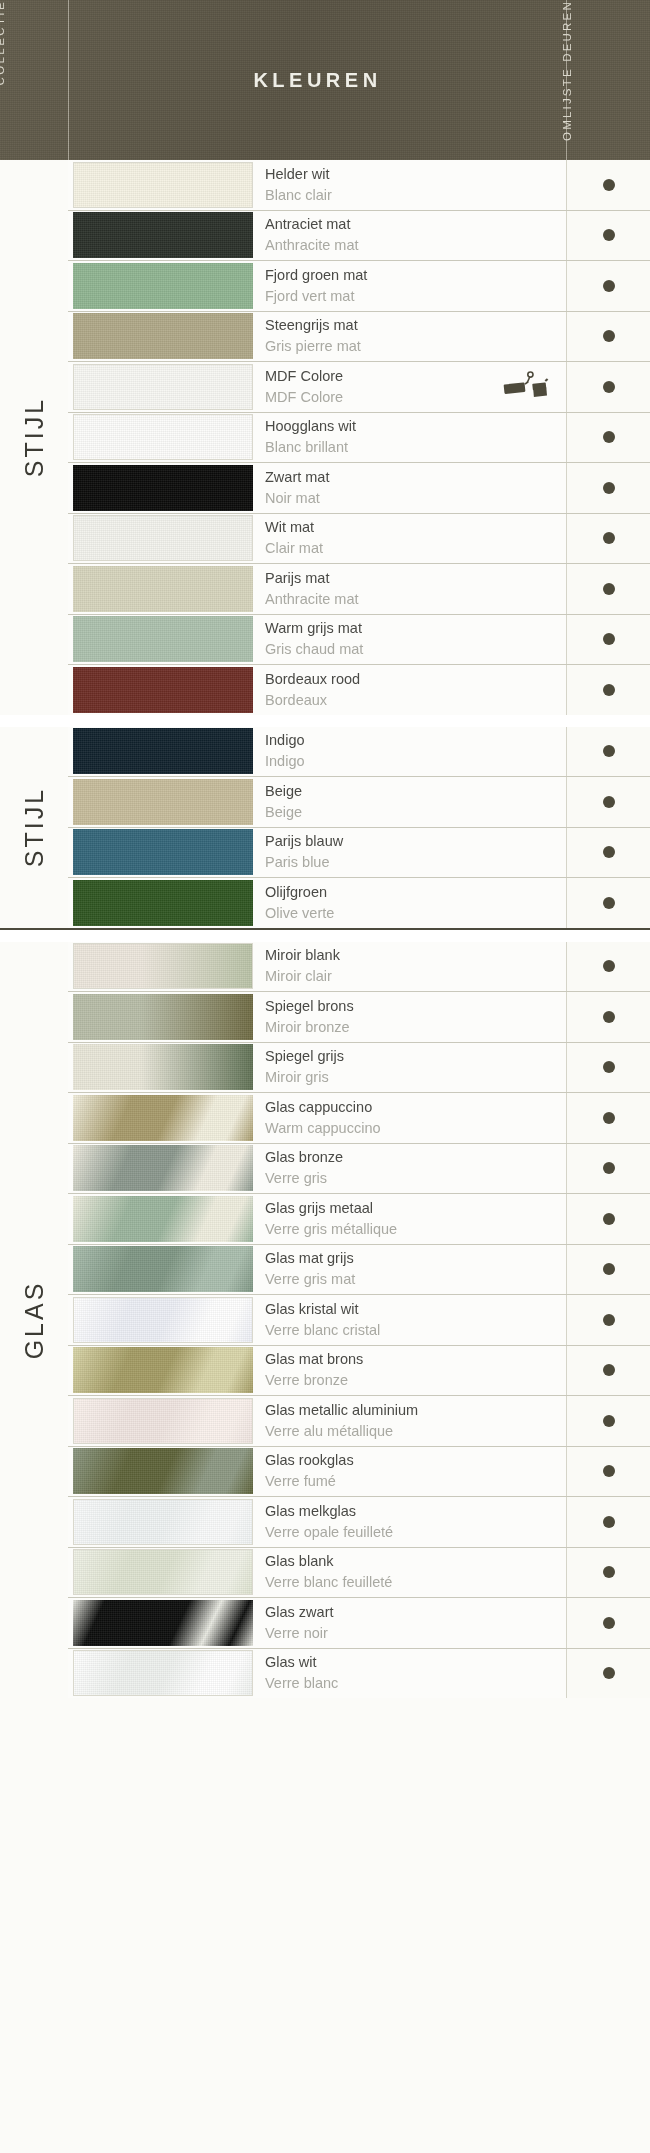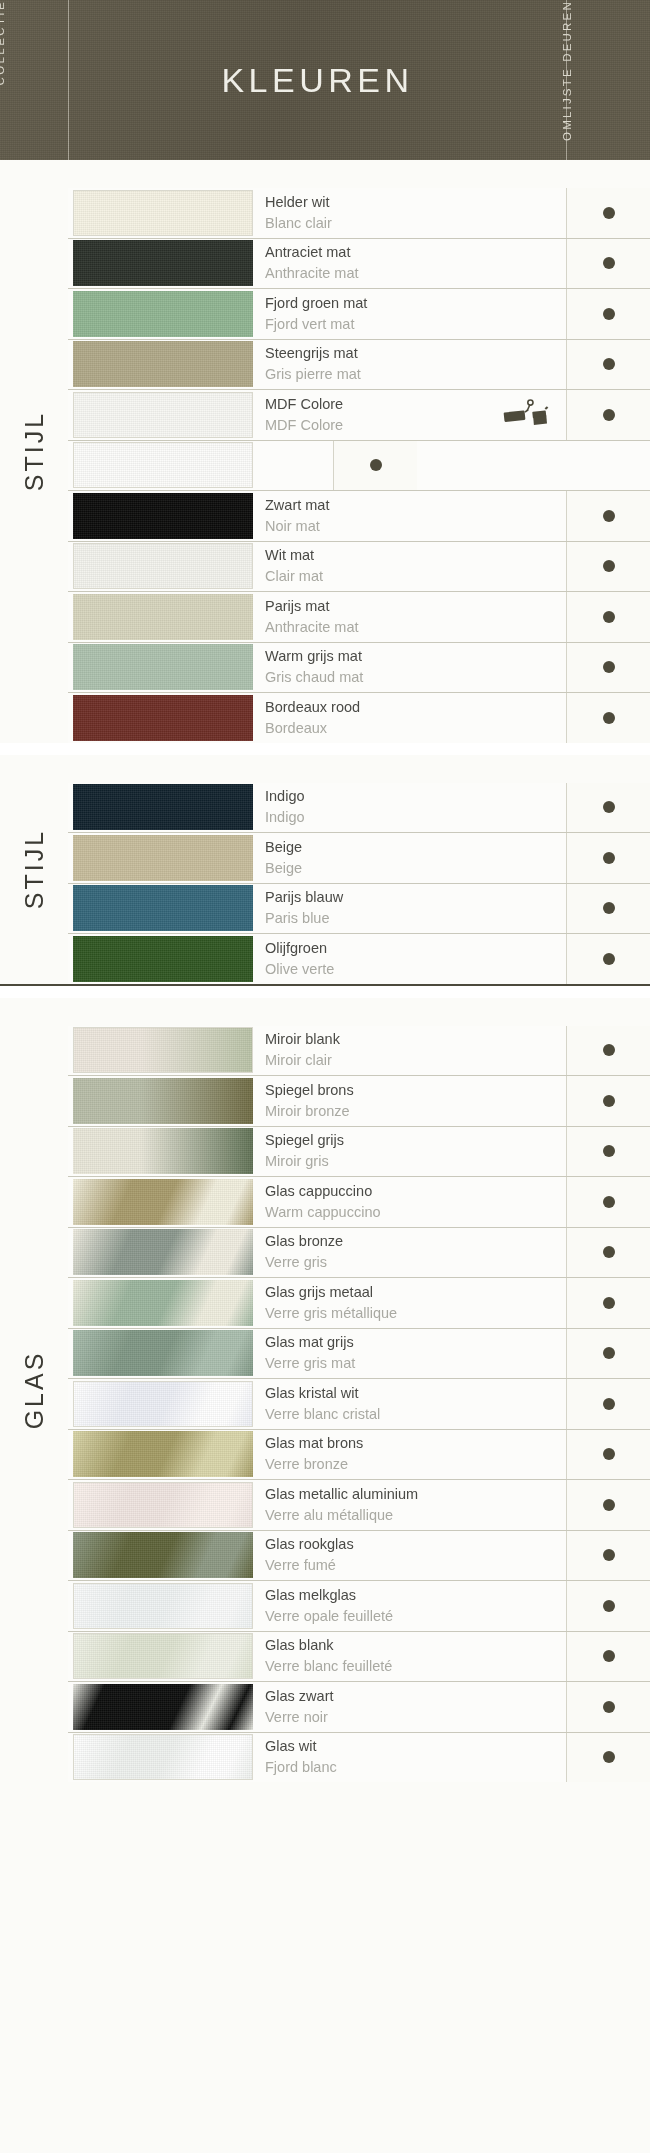--- a/index.html
+++ b/index.html
@@ -67,23 +67,23 @@
     bottom:8px;
     transform:translateX(-50%) rotate(180deg);
     writing-mode:vertical-rl;
     color:#dedbcf;
     font-size:11.5px;
     letter-spacing:2.2px;
     z-index:3;
   }
   .hdr-title{
     color:#efeee7;
-    font-size:34px;
+    font-size:20px;
     letter-spacing:4.5px;
-    font-weight:400;
+    font-weight:700;
     z-index:3;
     position:relative;
   }
 
   
   .group{
     position:relative;
     display:flex;
   }
   .group-gap{
@@ -104,21 +104,20 @@
     transform:translate(-50%,-50%) rotate(180deg);
     color:#3b3a33;
     font-size:25px;
     letter-spacing:3px;
     font-weight:300;
     white-space:nowrap;
   }
   .rows{
     flex:1 1 auto;
     min-width:0;
-    margin-top:28px;
   }
 
   
   .row{
     display:flex;
     align-items:stretch;
     height:49.5px;
     border-bottom:1px solid #c9c8bb;
     background:#fcfcfa;
     position:relative;
@@ -298,20 +297,24 @@
                 </svg></span>
             </div>
             <div class="dot-cell">
               <span class="dot" style="background: rgb(77, 74, 59);"></span>
             </div>
           </div>
           <div class="row">
             <div class="swatch-cell">
               <div class="swatch bordered" style="background: rgb(252, 252, 250);"></div>
             </div>
+            <div class="names-cell">
+              <div class="name-nl">Hoogglans wit</div>
+              <div class="name-fr">Blanc brillant</div>
+            </div>
             <div class="icon-cell"></div>
             <div class="dot-cell">
               <span class="dot" style="background: rgb(77, 74, 59);"></span>
             </div>
           </div>
           <div class="row">
             <div class="swatch-cell">
               <div class="swatch" style="background: rgb(10, 10, 9);"></div>
             </div>
             <div class="names-cell">
@@ -625,21 +628,21 @@
             <div class="dot-cell">
               <span class="dot" style="background: rgb(77, 74, 59);"></span>
             </div>
           </div>
           <div class="row">
             <div class="swatch-cell">
               <div class="swatch bordered" style="background: linear-gradient(115deg, rgb(255, 255, 255) 0%, rgb(238, 241, 238) 30%, rgb(238, 241, 238) 52%, rgb(255, 255, 255) 72%, rgb(255, 255, 255) 86%, rgb(238, 241, 238) 100%);"></div>
             </div>
             <div class="names-cell">
               <div class="name-nl">Glas wit</div>
-              <div class="name-fr">Fjord blanc</div>
+              <div class="name-fr">Verre blanc</div>
             </div>
             <div class="icon-cell"></div>
             <div class="dot-cell">
               <span class="dot" style="background: rgb(77, 74, 59);"></span>
             </div>
           </div>
         </div>
       </div>
     </div>
 

